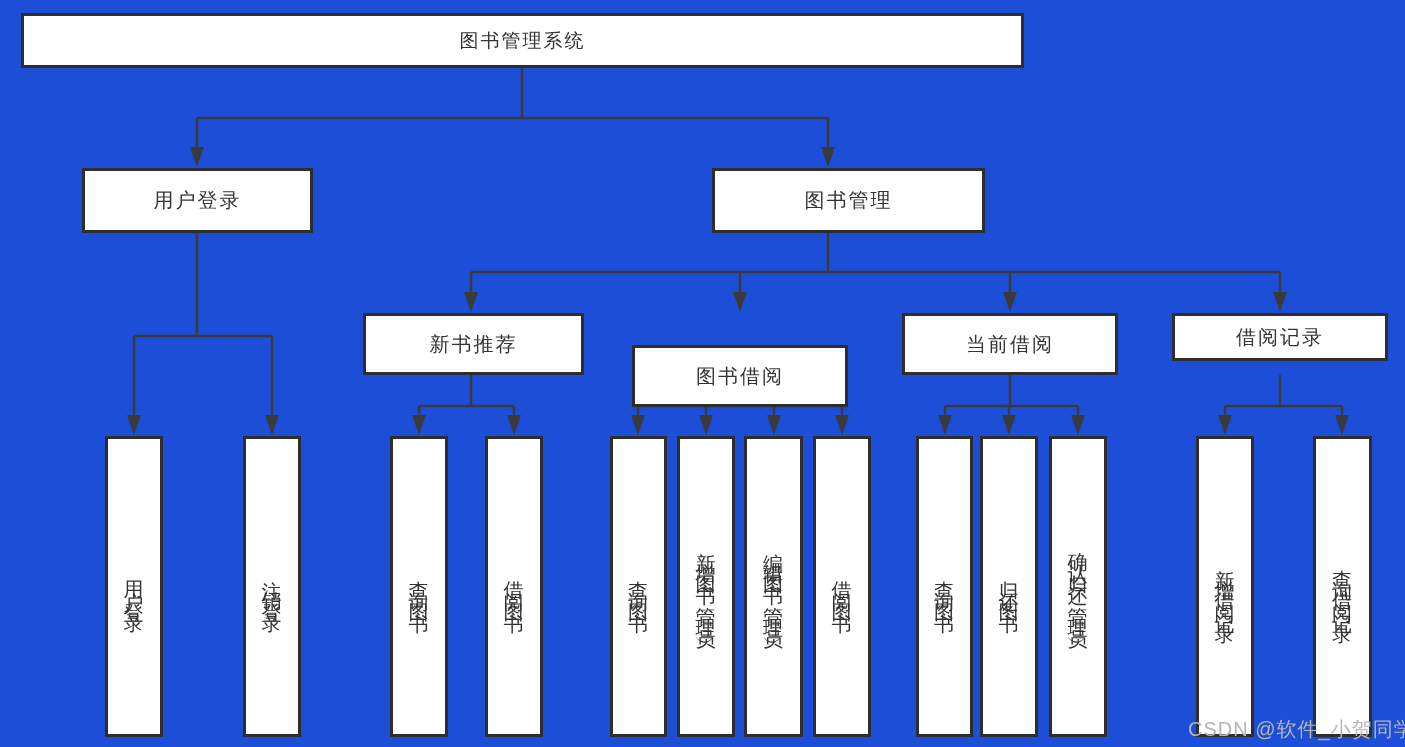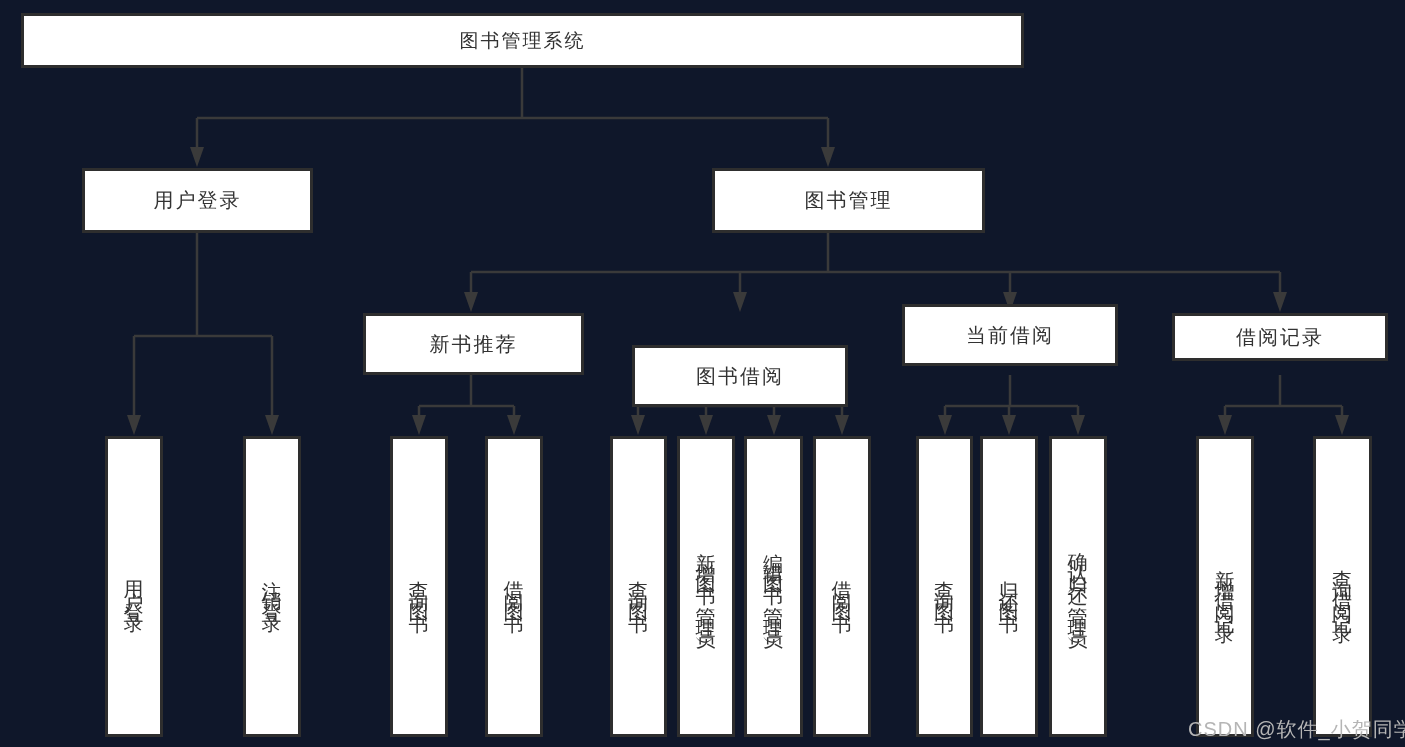--- a/index.html
+++ b/index.html
@@ -1,18 +1,18 @@
 <!DOCTYPE html>
 <html><head>
 <meta charset="utf-8">
 <style>
   html, body { margin: 0; padding: 0; background: #ffffff; }
   body { width: 1405px; height: 747px; overflow: hidden;
          font-family: "Liberation Sans", sans-serif; }
-  #stage { position: relative; width: 1405px; height: 747px; background: #0f172a; }
+  #stage { position: relative; width: 1405px; height: 747px; background: #1d4ed8; }
 
   #wires { position: absolute; left: 0; top: 0; width: 1405px; height: 747px; }
 
   .node {
     position: absolute;
     box-sizing: border-box;
     border: 3px solid #2e2e2e;
     background: #ffffff;
     display: flex;
     align-items: center;
@@ -114,21 +114,21 @@
     </g>
   </svg>
 
   <div class="node root" style="left:21px; top:13px; width:1003px; height:55px;">图书管理系统</div>
 
   <div class="node" style="left:82px; top:168px; width:231px; height:65px;">用户登录</div>
   <div class="node" style="left:712px; top:168px; width:273px; height:65px;">图书管理</div>
 
   <div class="node" style="left:363px; top:313px; width:221px; height:62px;">新书推荐</div>
   <div class="node" style="left:632px; top:313px; width:216px; height:62px;margin-top:32px;">图书借阅</div>
-  <div class="node" style="left:902px; top:304px; width:216px; height:62px;">当前借阅</div>
+  <div class="node" style="left:902px; top:313px; width:216px; height:62px;">当前借阅</div>
   <div class="node" style="left:1172px; top:313px; width:216px; height:48px;">借阅记录</div>
 
   <div class="node vnode" style="left:105px; top:436px; width:58px; height:301px;">用户登录</div>
   <div class="node vnode" style="left:243px; top:436px; width:58px; height:301px;">注销登录</div>
 
   <div class="node vnode" style="left:390px; top:436px; width:58px; height:301px;">查询图书</div>
   <div class="node vnode" style="left:485px; top:436px; width:58px; height:301px;">借阅图书</div>
 
   <div class="node vnode" style="left:610px; top:436px; width:57px; height:301px;">查询图书</div>
   <div class="node vnode" style="left:677px; top:436px; width:58px; height:301px;">新增图书（管理员）</div>

